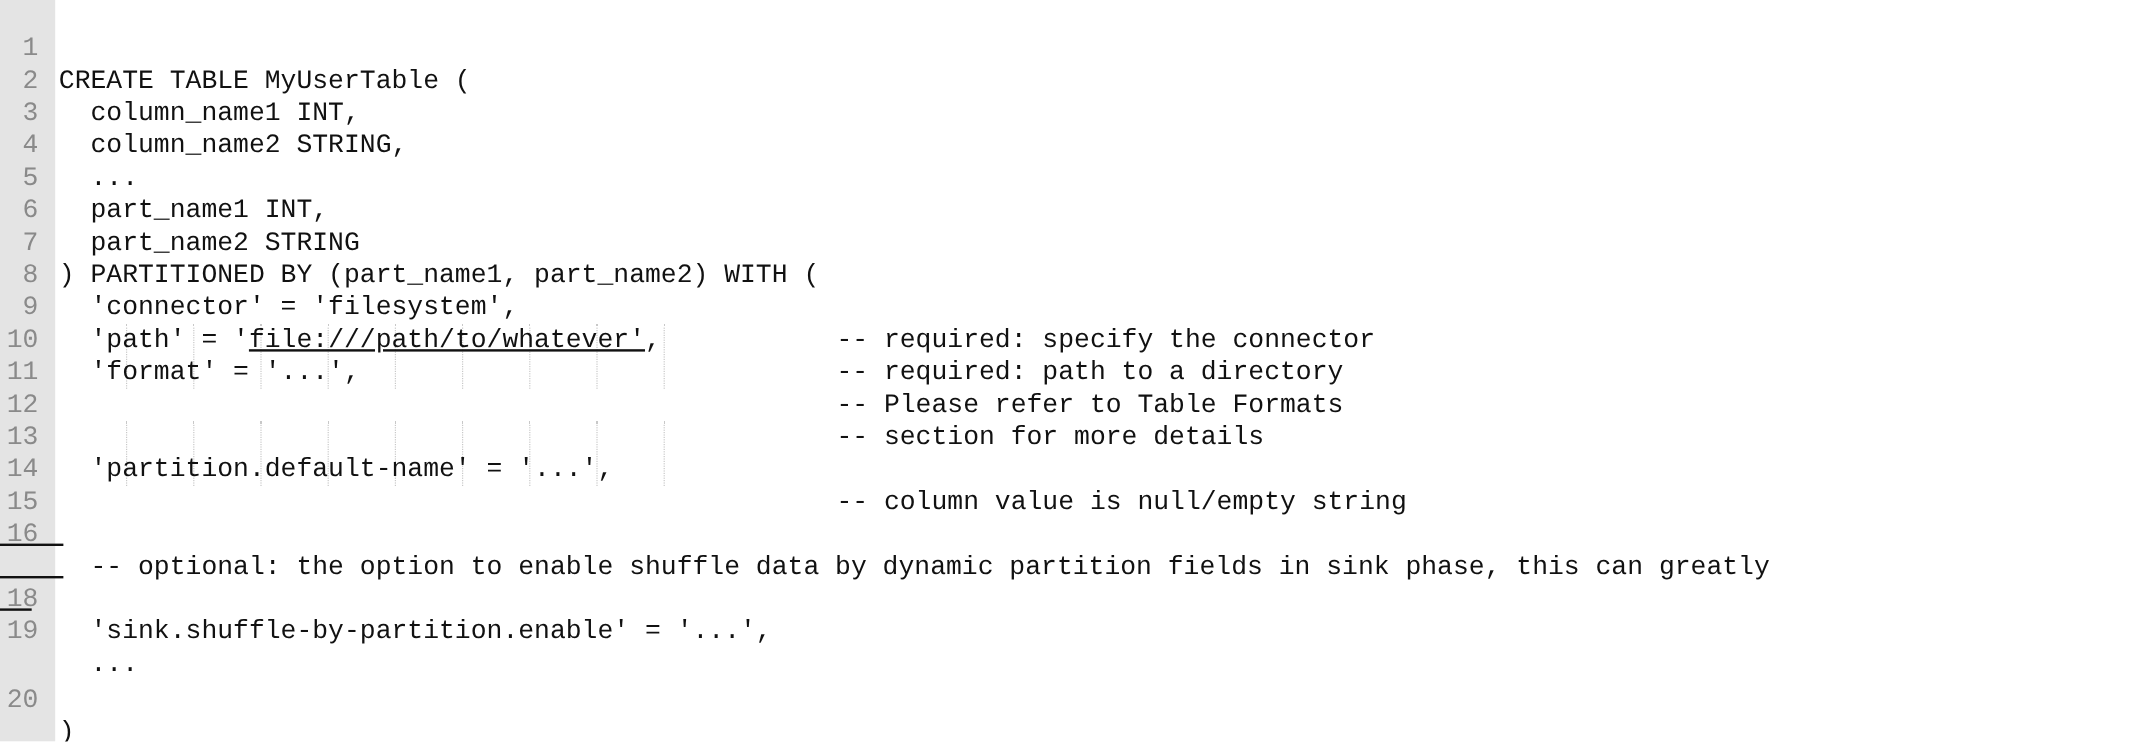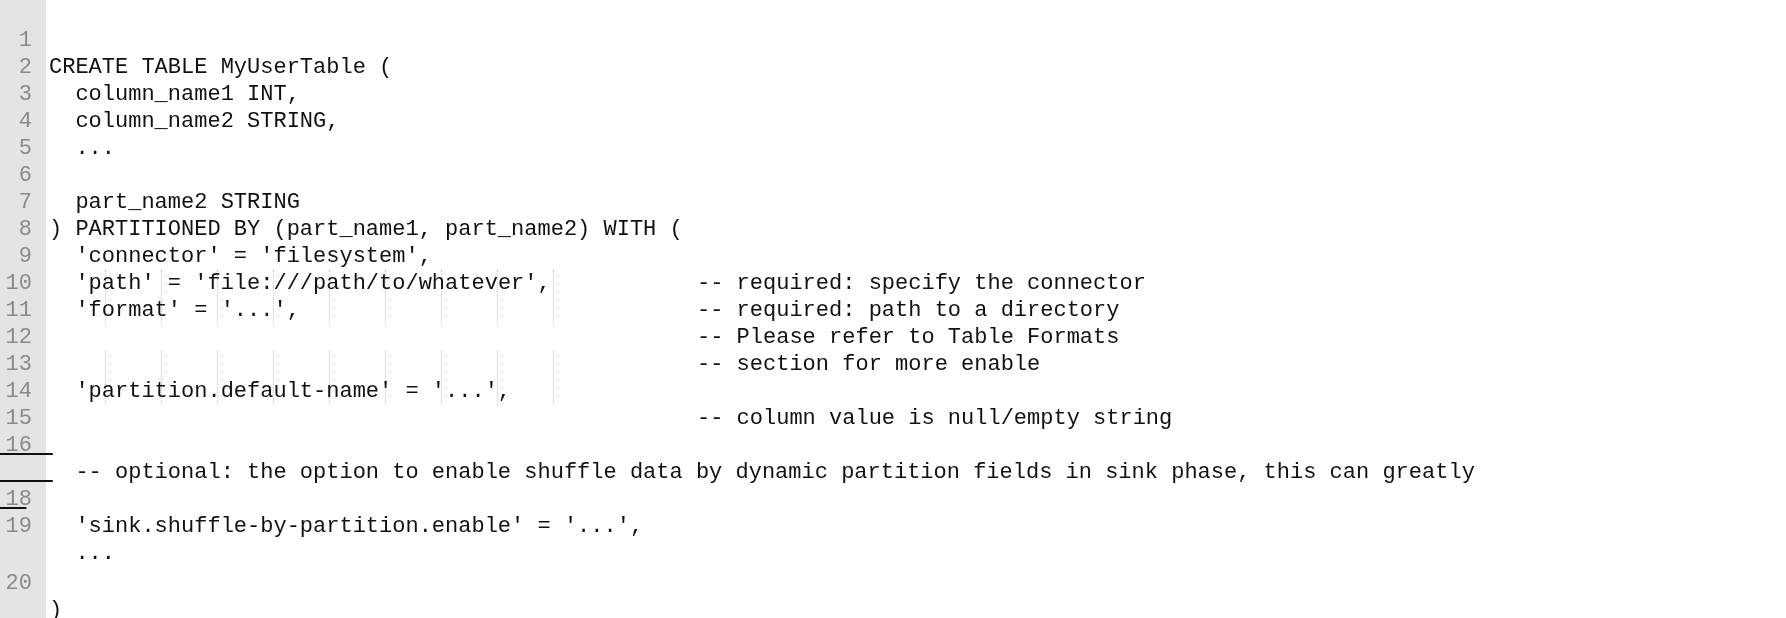--- a/index.html
+++ b/index.html
@@ -16,21 +16,21 @@
     position: absolute; left: 0; height: 27px; width: 1786px;
     font-family: "Liberation Mono", "DejaVu Sans Mono", monospace;
     font-size: 22px; line-height: 27px; color: #111111; white-space: pre;
   }
   .ln {
     position: absolute; left: 0; width: 32px; text-align: right;
     color: #8a8a8a;
   }
   .code { position: absolute; left: 49px; }
   .comment { position: absolute; left: 697px; }
-  .u { }
+  .u { text-decoration: underline; }
   .guide {
     position: absolute; width: 0; border-left: 1px dotted #c8c8c8;
   }
 </style>
 </head>
 <body>
 
 <div class="editor">
   <div class="gutter"></div>
 
@@ -64,20 +64,21 @@
   <div class="line" style="top:54px;">
     <span class="ln">3</span>
     <span class="code">  column_name2 STRING,</span>
   </div>
   <div class="line" style="top:81px;">
     <span class="ln">4</span>
     <span class="code">  ...</span>
   </div>
   <div class="line" style="top:108px;">
     <span class="ln">5</span>
+    <span class="code">  part_name1 INT,</span>
   </div>
   <div class="line" style="top:135px;">
     <span class="ln">6</span>
     <span class="code">  part_name2 STRING</span>
   </div>
   <div class="line" style="top:162px;">
     <span class="ln">7</span>
     <span class="code">) PARTITIONED BY (part_name1, part_name2) WITH (</span>
   </div>
   <div class="line" style="top:189px;">
@@ -93,21 +94,21 @@
   <div class="line" style="top:243px;">
     <span class="ln">10</span>
     <span class="code">  'format' = '...',</span>
   </div>
   <div class="line" style="top:270px;">
     <span class="ln">11</span>
     <span class="comment">-- Please refer to Table Formats</span>
   </div>
   <div class="line" style="top:297px;">
     <span class="ln">12</span>
-    <span class="comment">-- section for more enable</span>
+    <span class="comment">-- section for more details</span>
   </div>
   <div class="line" style="top:324px;">
     <span class="ln">13</span>
     <span class="code">  'partition.default-name' = '...',</span>
   </div>
   <div class="line" style="top:351px;">
     <span class="ln">14</span>
     <span class="comment">-- column value is null/empty string</span>
   </div>
   <div class="line" style="top:378px;">

